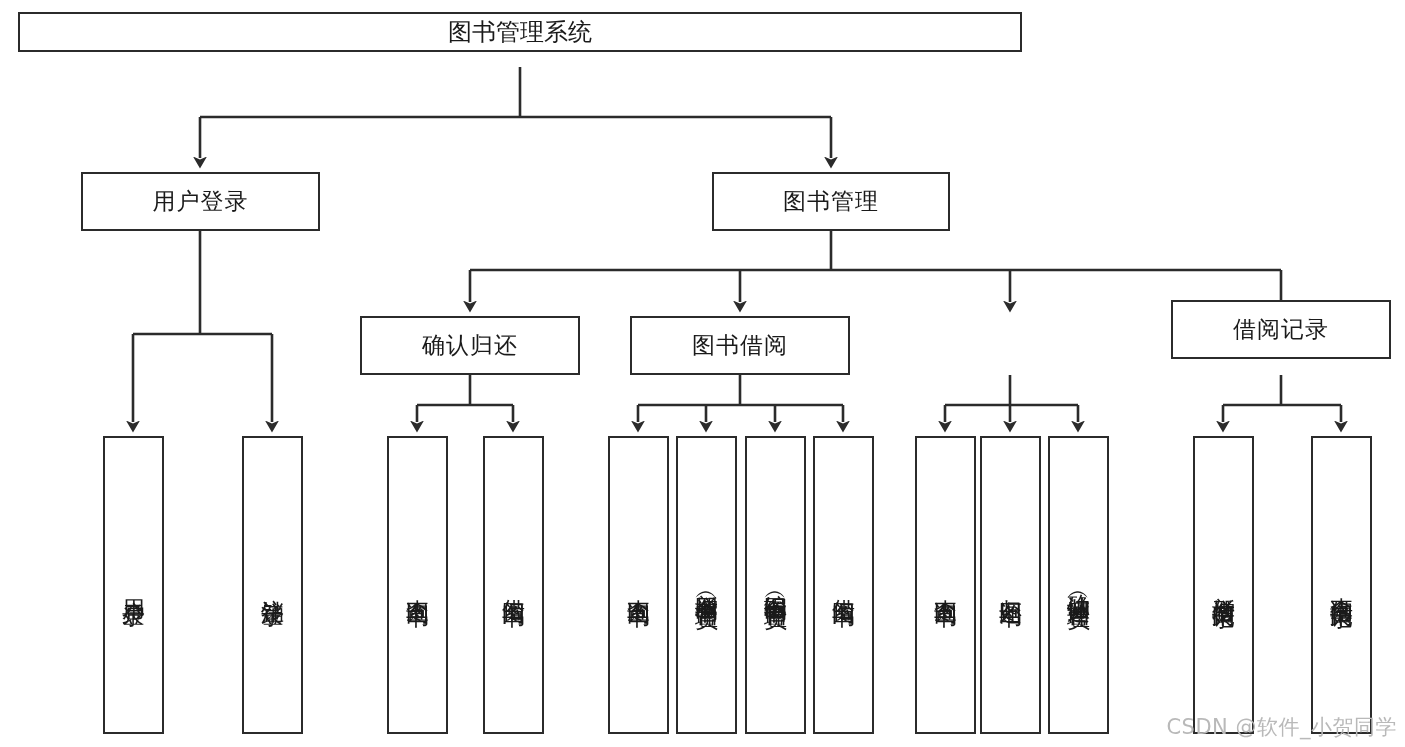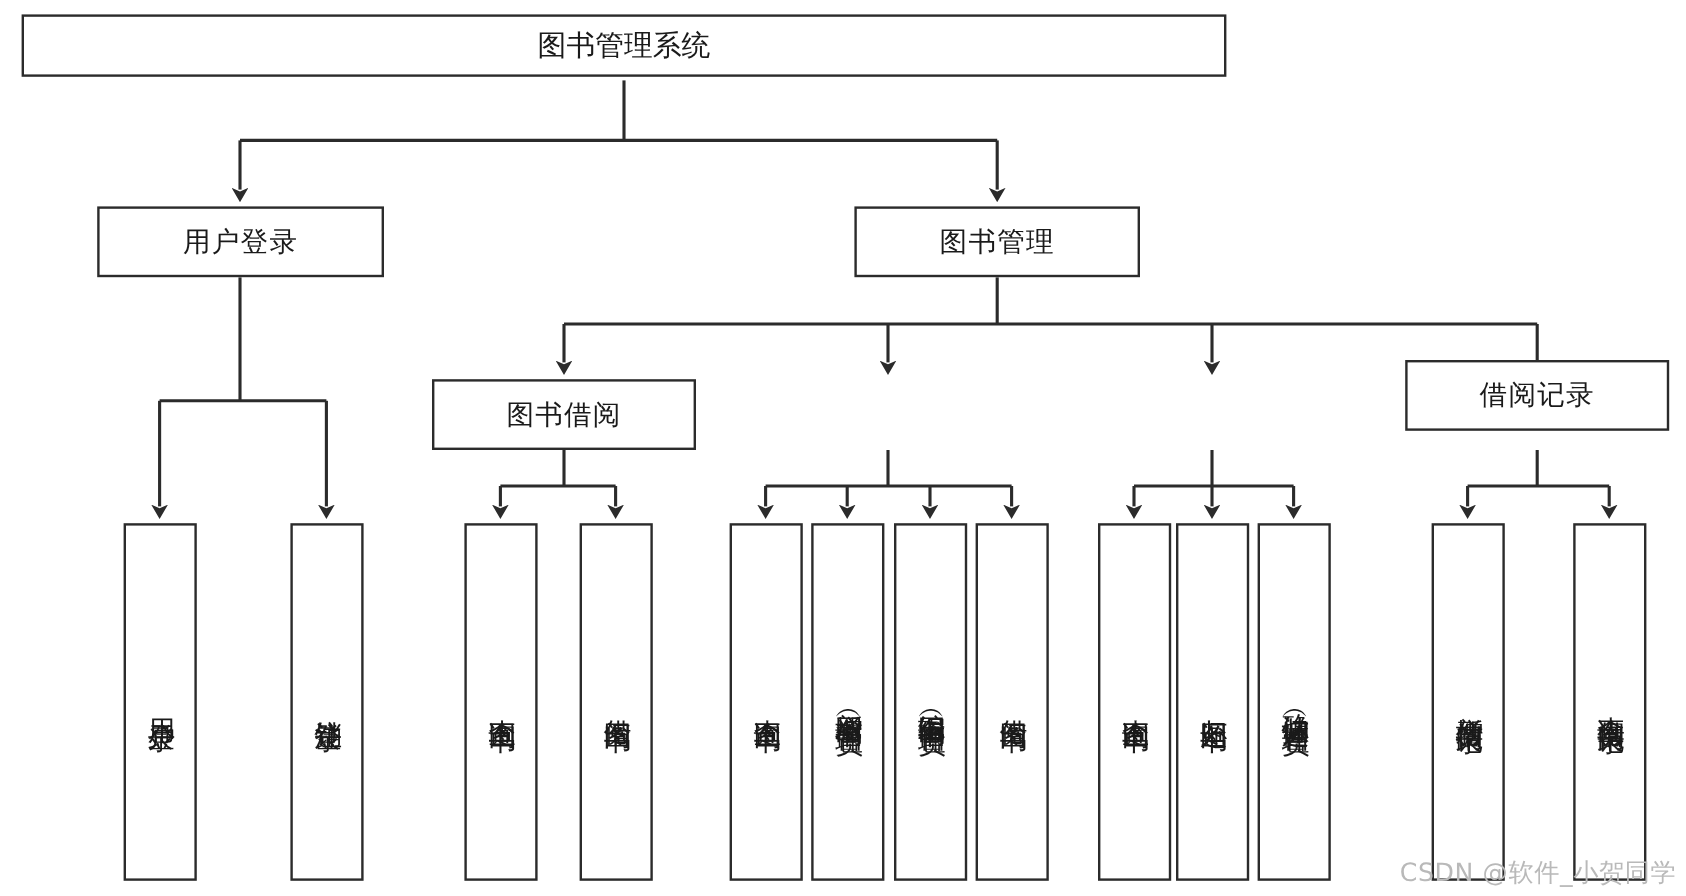--- a/index.html
+++ b/index.html
@@ -63,32 +63,35 @@
       <path d="M1010,405 L1010,422" marker-end="url(#ah)"></path>
       <path d="M1078,405 L1078,422" marker-end="url(#ah)"></path>
 
       <path d="M1281,375 L1281,405"></path>
       <path d="M1223,405 L1341,405"></path>
       <path d="M1223,405 L1223,422" marker-end="url(#ah)"></path>
       <path d="M1341,405 L1341,422" marker-end="url(#ah)"></path>
     </g>
   </svg>
 
-  <div class="node root" style="left:18px;top:12px;width:1004px;height:52px;">
+  <div class="node root" style="left:18px;top:12px;width:1004px;height:40px;">
     <span>图书管理系统</span>
   </div>
 
   <div class="node h" style="left:81px;top:172px;width:239px;height:59px;">
     <span>用户登录</span>
   </div>
   <div class="node h" style="left:712px;top:172px;width:238px;height:59px;">
     <span>图书管理</span>
   </div>
 
   <div class="node h" style="left:360px;top:316px;width:220px;height:59px;">
+    <span>确认归还</span>
+  </div>
+  <div class="node h" style="left:630px;top:316px;width:220px;height:59px;">
     <span>图书借阅</span>
   </div>
   <div class="node h" style="left:1171px;top:300px;width:220px;height:59px;">
     <span>借阅记录</span>
   </div>
 
   <div class="node" style="left:103px;top:436px;width:61px;height:298px;">
     <span class="leaf">用户登录</span>
   </div>
   <div class="node" style="left:242px;top:436px;width:61px;height:298px;">

